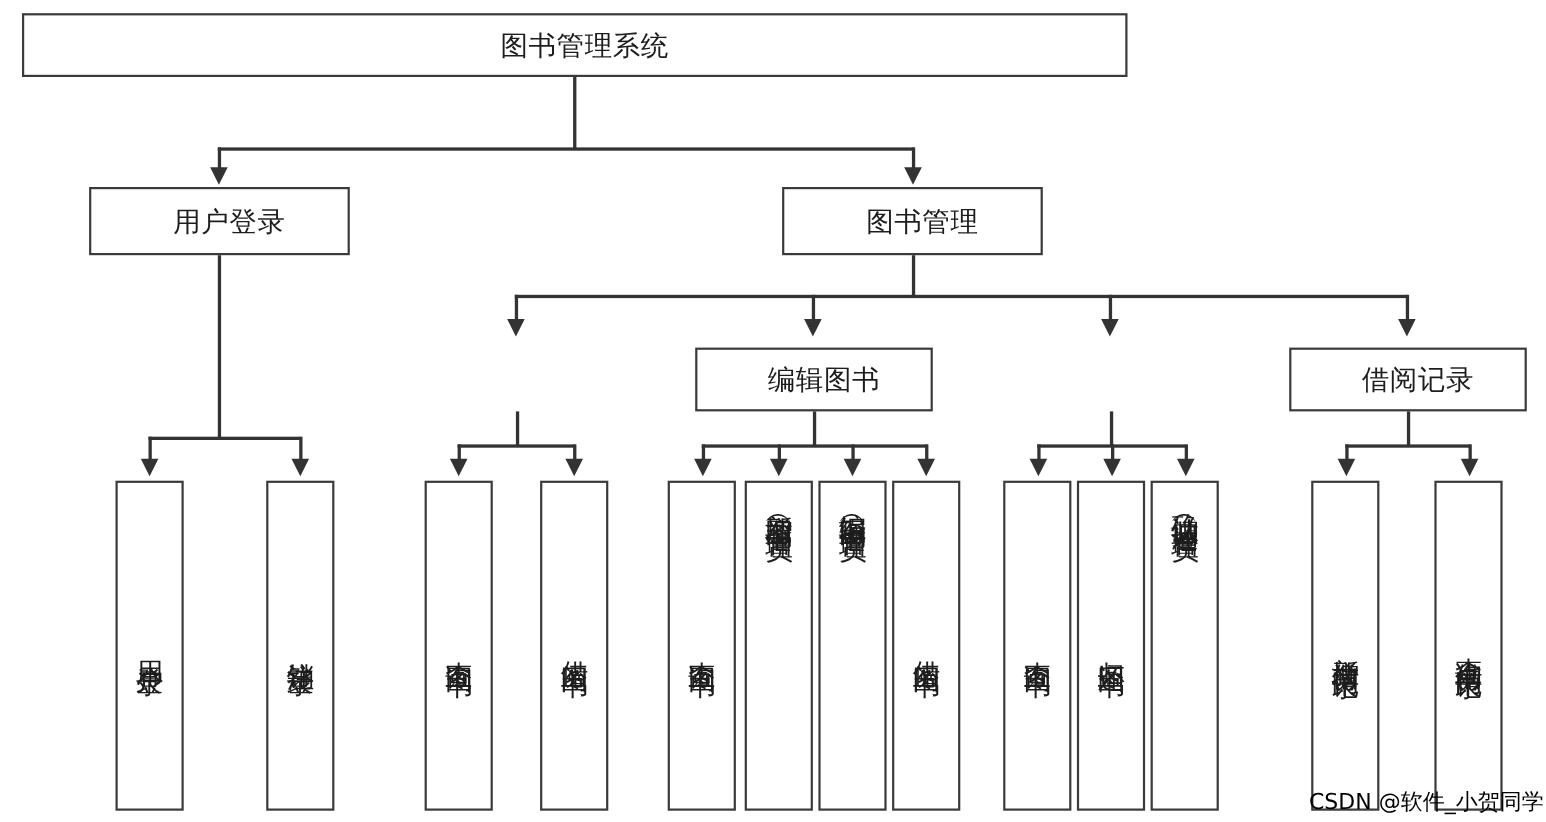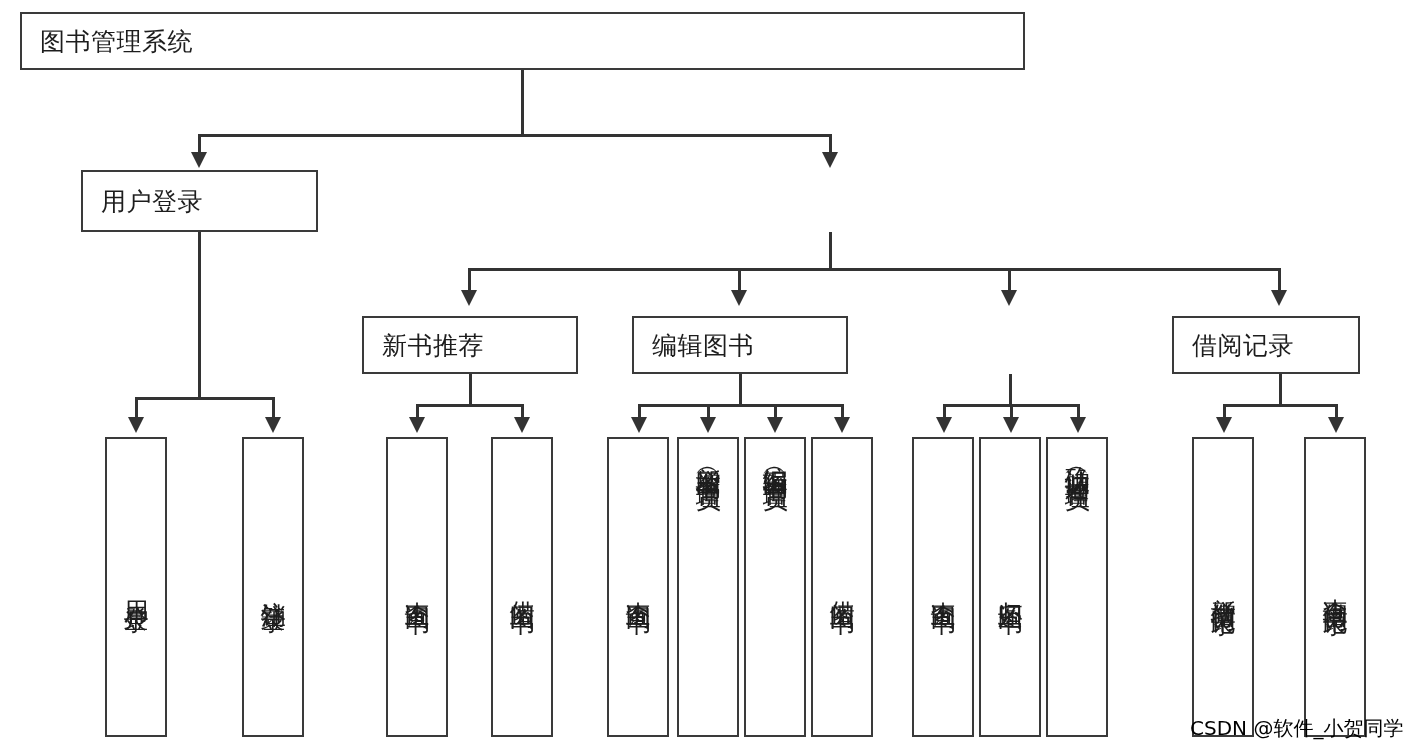--- a/index.html
+++ b/index.html
@@ -20,20 +20,21 @@
   }
 
   
   .node {
     position: absolute;
     box-sizing: border-box;
     background: #ffffff;
     border: 2.5px solid #3a3a3a;
     display: flex;
     align-items: center;
+    justify-content: center;
     color: #1d1d1d;
     font-weight: 400;
     letter-spacing: 0.5px;
     padding-left: 18px;
   }
   .node.h {                 
     font-size: 25px;
     line-height: 1;
   }
   .node.v {                 
@@ -89,46 +90,46 @@
 
   <div class="ln v" style="left:198px; top:134px; height:20px;"></div>
   <div class="arw" style="left:191px; top:152px;"></div>
   <div class="ln v" style="left:829px; top:134px; height:20px;"></div>
   <div class="arw" style="left:822px; top:152px;"></div>
 
   <div class="node h" style="left:81px; top:170px; width:237px; height:62px;">
     <span class="txt">用户登录</span>
   </div>
 
+  <div class="node h" style="left:711px; top:170px; width:237px; height:62px;">
+    <span class="txt">图书管理</span>
+  </div>
 
   <div class="ln v" style="left:198px; top:232px; height:167px;"></div>
   <div class="ln h" style="left:135px; top:397px; width:138px;"></div>
   <div class="ln v" style="left:135px; top:397px; height:22px;"></div>
   <div class="arw" style="left:128px; top:417px;"></div>
   <div class="ln v" style="left:272px; top:397px; height:22px;"></div>
   <div class="arw" style="left:265px; top:417px;"></div>
 
   <div class="ln v" style="left:829px; top:232px; height:38px;"></div>
   <div class="ln h" style="left:468px; top:268px; width:812px;"></div>
   <div class="ln v" style="left:468px; top:268px; height:24px;"></div>
   <div class="arw" style="left:461px; top:290px;"></div>
   <div class="ln v" style="left:738px; top:268px; height:24px;"></div>
   <div class="arw" style="left:731px; top:290px;"></div>
   <div class="ln v" style="left:1008px; top:268px; height:24px;"></div>
   <div class="arw" style="left:1001px; top:290px;"></div>
   <div class="ln v" style="left:1278px; top:268px; height:24px;"></div>
   <div class="arw" style="left:1271px; top:290px;"></div>
 
-  <div class="node h" style="left:362px; top:316px; width:216px; height:58px;">
-    <span class="txt">新书推荐</span>
-  </div>
   <div class="node h" style="left:632px; top:316px; width:216px; height:58px;">
     <span class="txt">编辑图书</span>
   </div>
-  <div class="node h" style="left:1172px; top:316px; width:188px; height:58px;">
+  <div class="node h" style="left:1172px; top:316px; width:216px; height:58px;">
     <span class="txt">借阅记录</span>
   </div>
 
   <div class="ln v" style="left:469px; top:374px; height:32px;"></div>
   <div class="ln h" style="left:416px; top:404px; width:107px;"></div>
   <div class="ln v" style="left:416px; top:404px; height:15px;"></div>
   <div class="arw" style="left:409px; top:417px;"></div>
   <div class="ln v" style="left:521px; top:404px; height:15px;"></div>
   <div class="arw" style="left:514px; top:417px;"></div>
 

